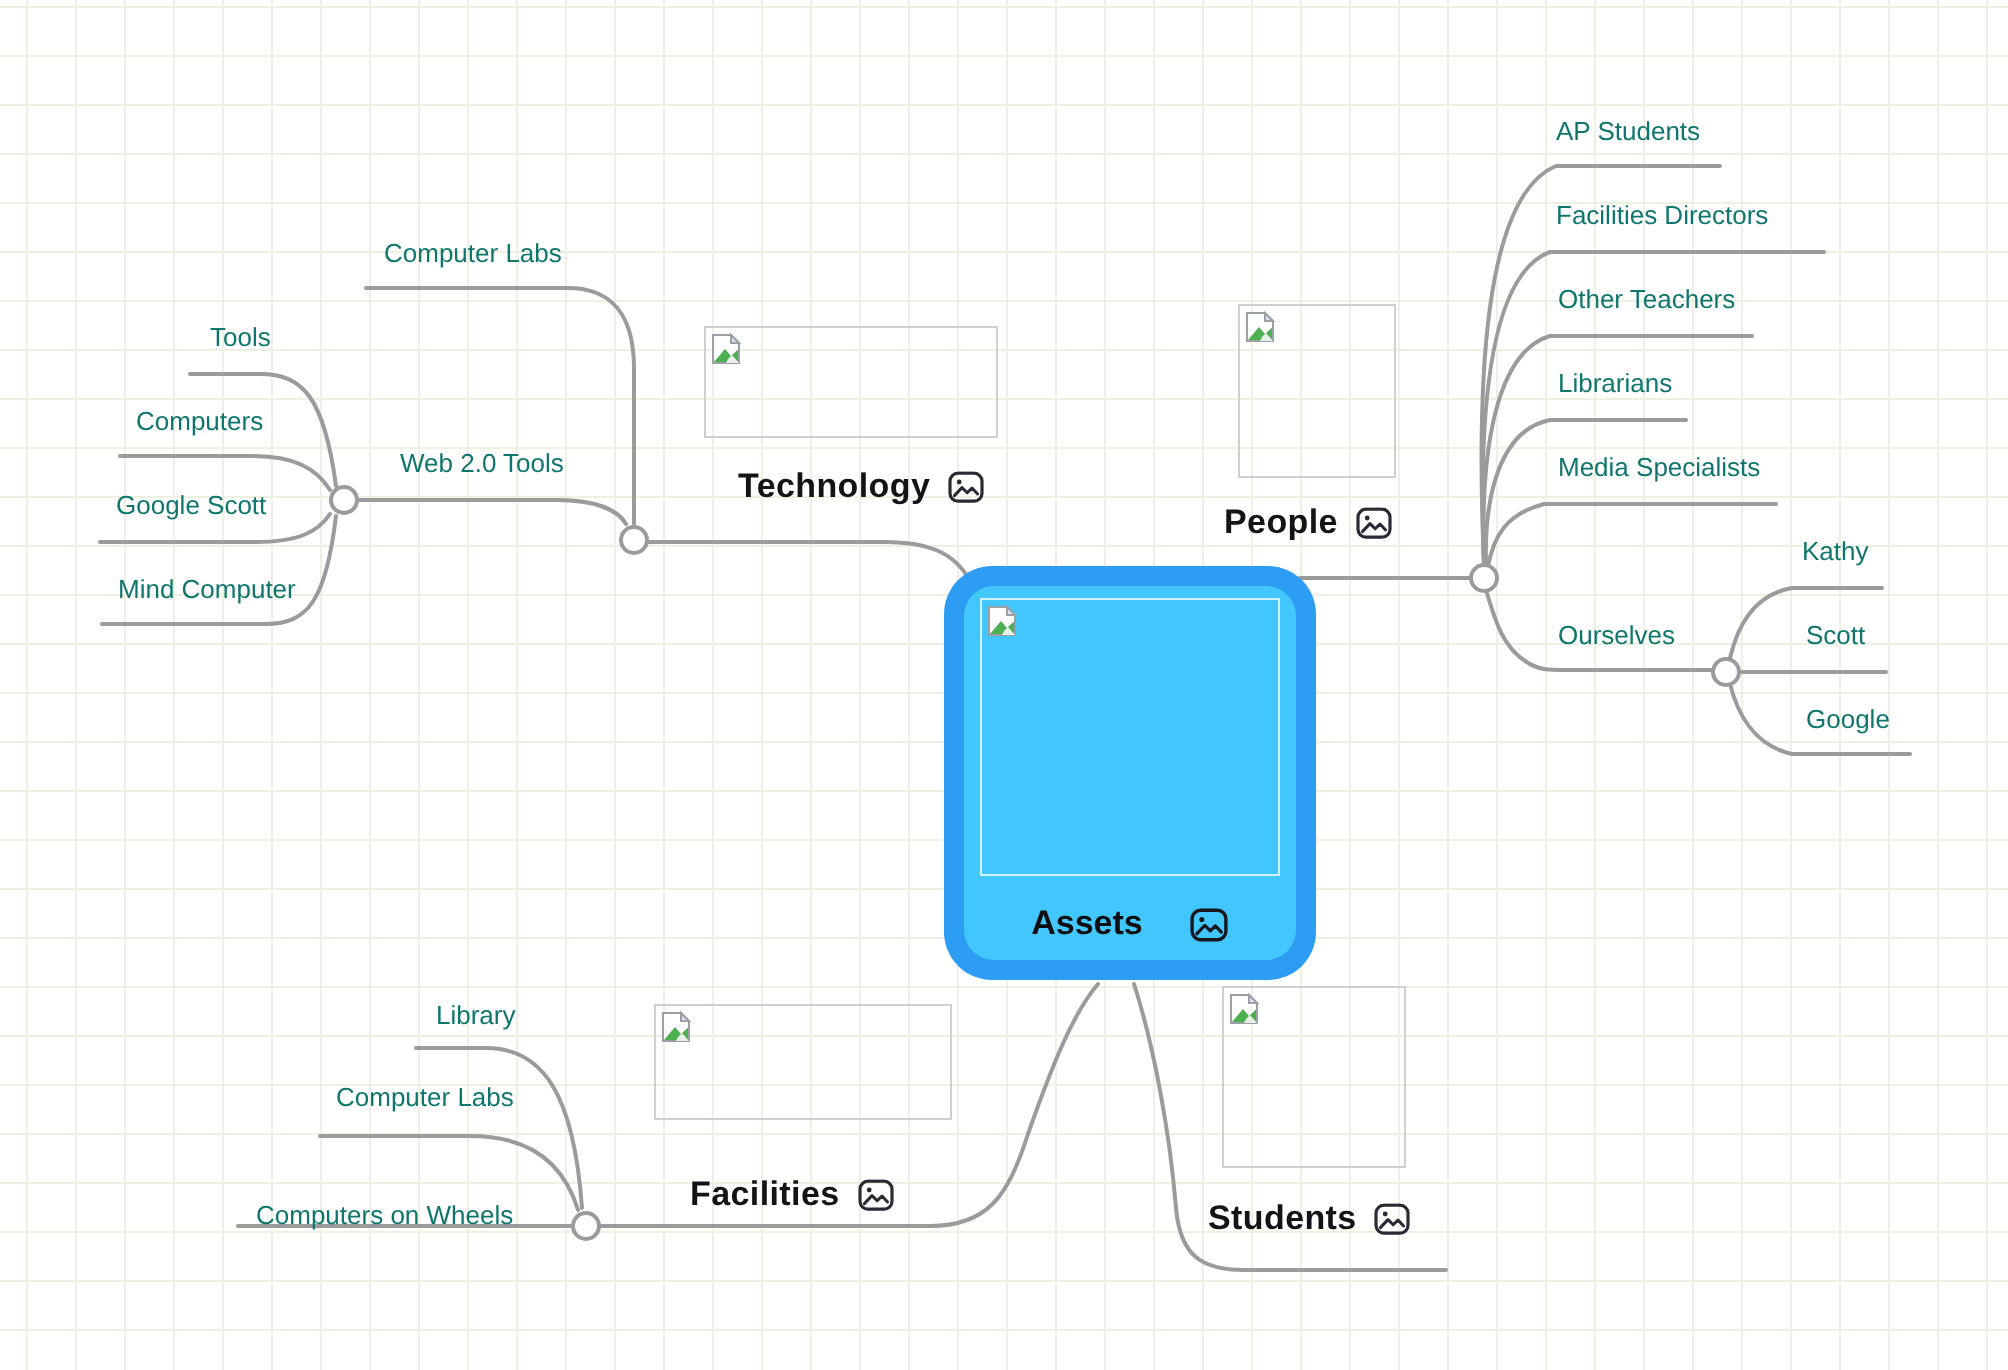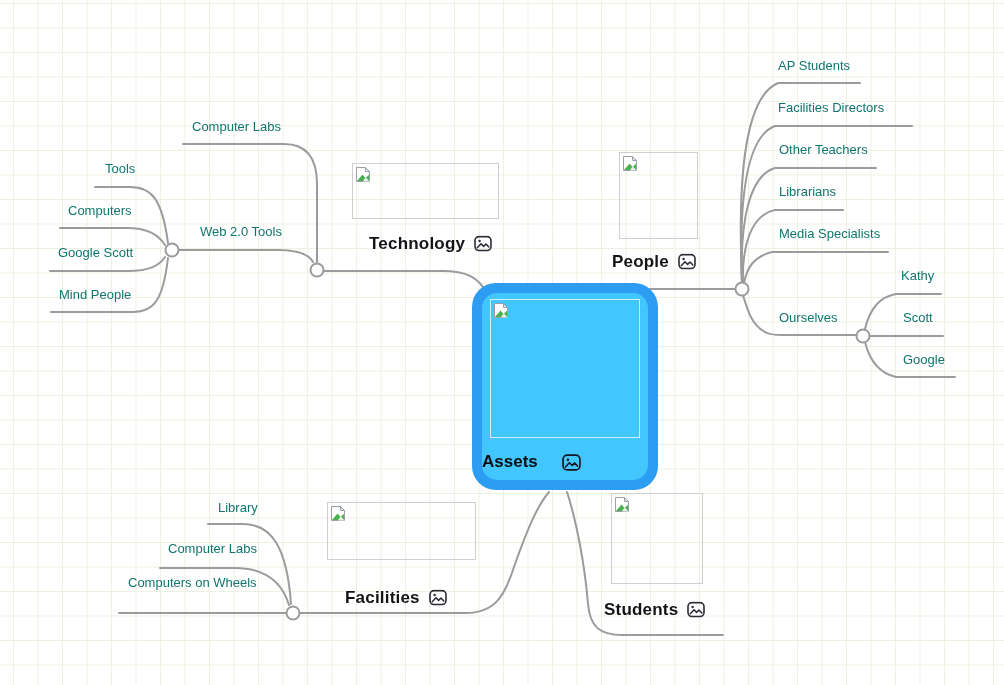--- a/index.html
+++ b/index.html
@@ -25,21 +25,21 @@
   .topic-label{font-size:17px;font-weight:700;color:#141418;letter-spacing:.2px;}
 
   .imgbox{position:absolute;z-index:2;border:1px solid #cfcfcf;background:transparent;}
   .imgbox .broken{position:absolute;left:2px;top:2px;}
 
   .root{position:absolute;left:472px;top:283px;width:186px;height:207px;z-index:3;
         background:#2d9cf3;border-radius:24px;padding:10px;box-sizing:border-box;}
   .root-inner{position:relative;width:100%;height:100%;background:#41c7fd;border-radius:15px;}
   .root-img{left:8px;top:6px;width:148px;height:137px;border:1px solid rgba(255,255,255,.75);}
   .root-label-row{position:absolute;left:0;right:0;bottom:8px;display:flex;
-                  align-items:center;justify-content:flex-start;gap:24px;}
+                  align-items:center;justify-content:center;gap:24px;}
   .root-label{font-size:17px;font-weight:700;color:#0d0d12;}
 
   .badge-icon{flex:0 0 auto;display:block;}
 </style>
 </head>
 <body>
 
 <div class="canvas">
 
   <svg class="links" width="1004" height="685" viewBox="0 0 1004 685">
@@ -141,35 +141,35 @@
         <circle cx="5.6" cy="5.4" r="1.2" fill="#2a2a35"></circle>
         <path d="M3.2 12.2 L7 8.2 L9.6 10.8 L12 8.4 L14.8 11.4" fill="none" stroke="#2a2a35" stroke-width="1.5" stroke-linejoin="round" stroke-linecap="round"></path>
       </svg>
   </div>
 
   <div class="leaf" style="left:192px;top:127px"><span>Computer Labs</span></div>
   <div class="leaf" style="left:105px;top:169px"><span>Tools</span></div>
   <div class="leaf" style="left:68px;top:211px"><span>Computers</span></div>
   <div class="leaf" style="left:200px;top:232px"><span>Web 2.0 Tools</span></div>
   <div class="leaf" style="left:58px;top:253px"><span>Google Scott</span></div>
-  <div class="leaf" style="left:59px;top:295px"><span>Mind People</span></div>
+  <div class="leaf" style="left:59px;top:295px"><span>Mind Computer</span></div>
 
   <div class="leaf" style="left:778px;top:66px"><span>AP Students</span></div>
   <div class="leaf" style="left:778px;top:108px"><span>Facilities Directors</span></div>
   <div class="leaf" style="left:779px;top:150px"><span>Other Teachers</span></div>
   <div class="leaf" style="left:779px;top:192px"><span>Librarians</span></div>
   <div class="leaf" style="left:779px;top:234px"><span>Media Specialists</span></div>
   <div class="leaf" style="left:779px;top:318px"><span>Ourselves</span></div>
   <div class="leaf" style="left:901px;top:276px"><span>Kathy</span></div>
   <div class="leaf" style="left:903px;top:318px"><span>Scott</span></div>
   <div class="leaf" style="left:903px;top:360px"><span>Google</span></div>
 
   <div class="leaf" style="left:218px;top:508px"><span>Library</span></div>
   <div class="leaf" style="left:168px;top:549px"><span>Computer Labs</span></div>
-  <div class="leaf" style="left:128px;top:583px"><span>Computers on Wheels</span></div>
+  <div class="leaf" style="left:128px;top:608px"><span>Computers on Wheels</span></div>
 
   <div class="root">
     <div class="root-inner">
       <div class="imgbox root-img" style="position:absolute">
         <svg class="broken" width="16" height="17" viewBox="0 0 16 17">
             <path d="M1.5 1.5 H10.5 L14.5 5.5 V15.5 H1.5 Z" fill="#ffffff" stroke="#9aa0a6"></path>
             <path d="M10.5 1.5 L14.5 5.5 H10.5 Z" fill="#dbe3ef" stroke="#9aa0a6"></path>
             <path d="M2 15 L7.5 8.5 L10.5 12 L14 8.8 V15 H2 Z" fill="#4caf50"></path>
             <path d="M9 13.5 L11 11.5 L14.5 15.5 H8 Z" fill="#e8f0e9"></path>
           </svg>

